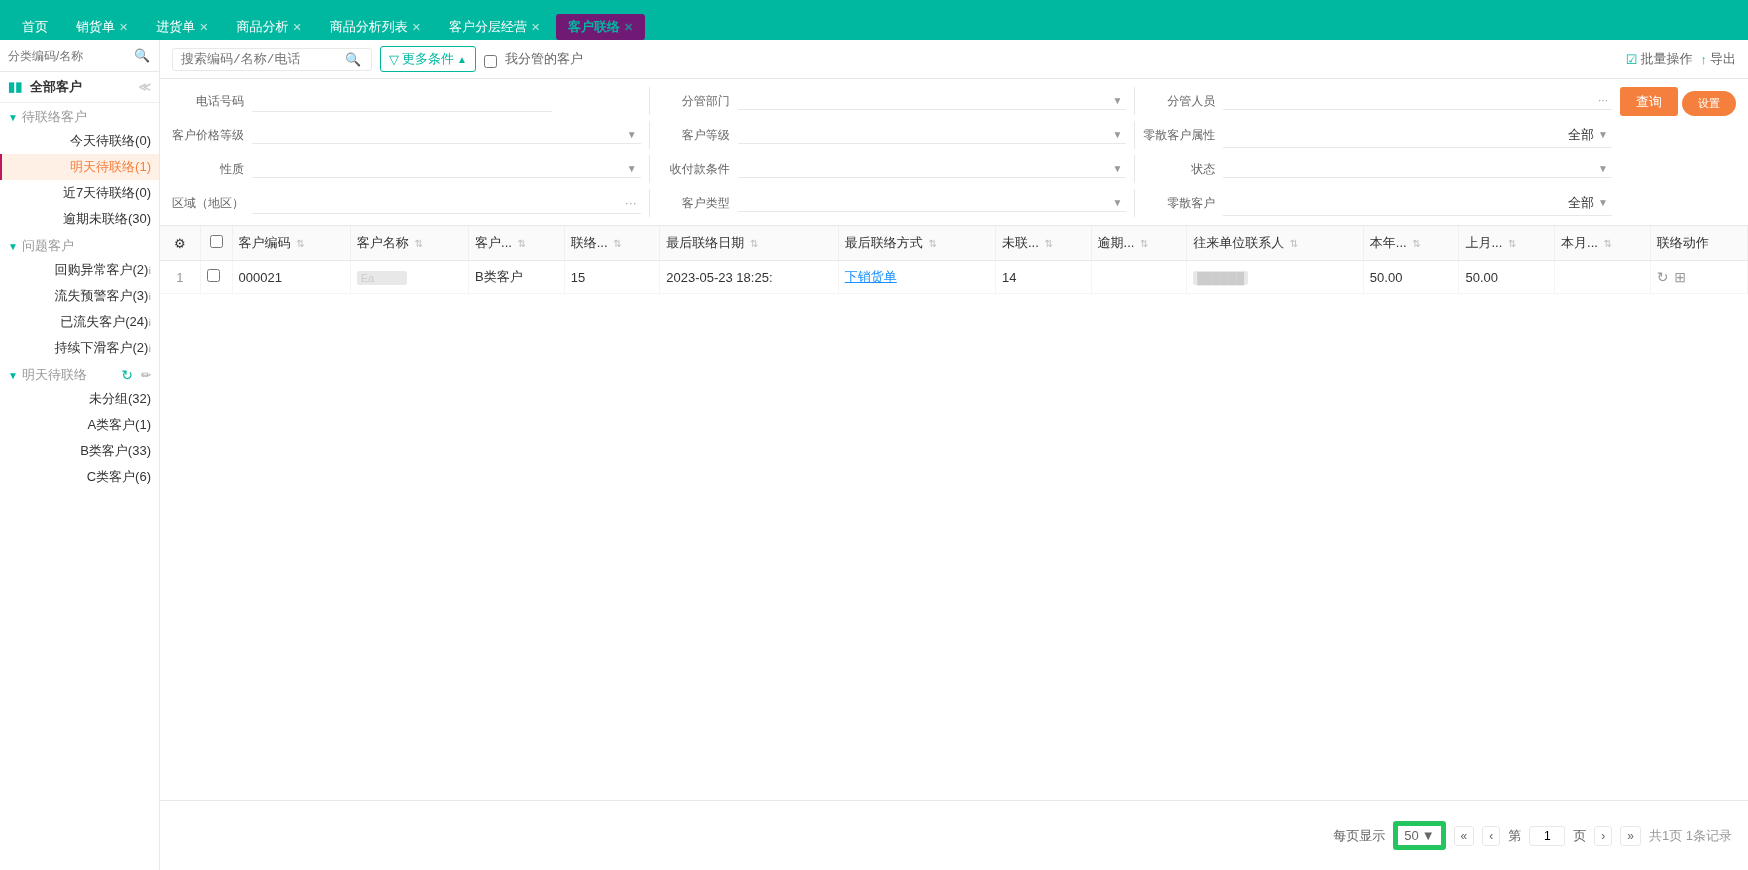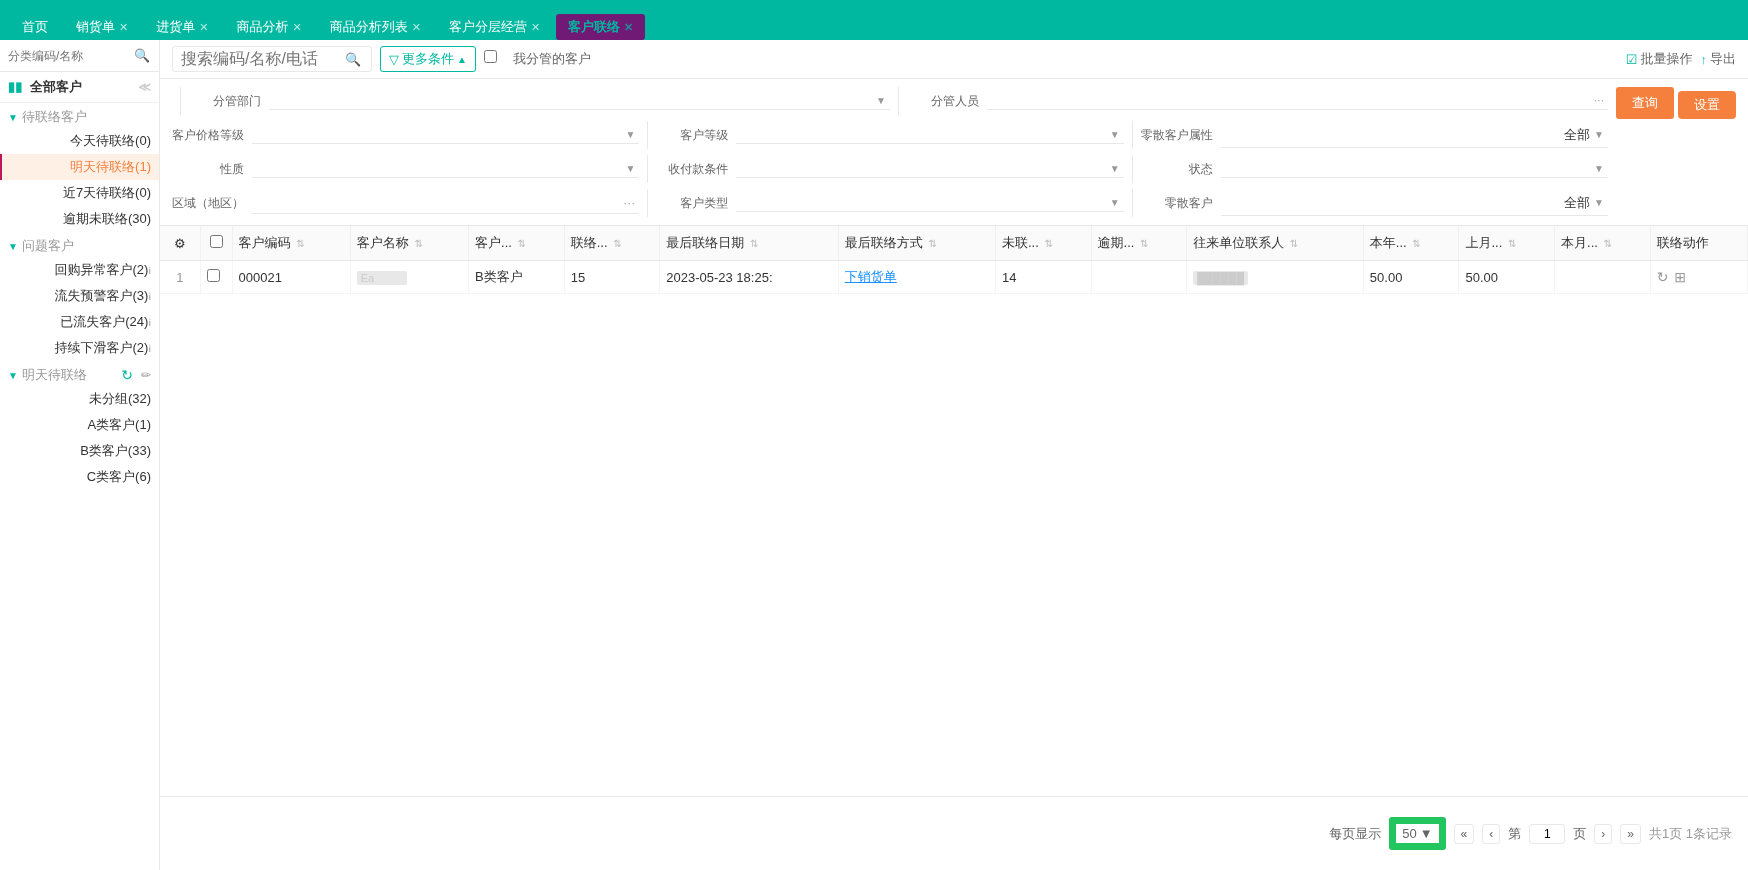--- a/index.html
+++ b/index.html
@@ -108,29 +108,29 @@
       display: flex;
       align-items: center;
       border: 1px solid #e8e8e8;
       border-radius: 3px;
       padding: 3px 8px;
       gap: 4px;
       background: #fff;
       width: 200px;
     }
     .search-input-wrap input {
-      border: none; outline: none; font-size: 16px; color: #999; width: 160px;
+      border: none; outline: none; font-size: 13px; color: #999; width: 160px; font-family: Liberation Mono, monospace;
     }
     .filter-btn {
       display: flex; align-items: center; gap: 3px;
       color: #00b8a0; cursor: pointer; font-size: 12px;
       border: 1px solid #00b8a0; border-radius: 3px; padding: 3px 8px;
     }
     .checkbox-label {
-      display: flex; align-items: flex-start; gap: 16px; font-size: 12px; color: #666; cursor: pointer;
+      display: flex; align-items: flex-end; gap: 8px; font-size: 12px; color: #666; cursor: pointer;
     }
     .spacer { flex: 1; }
     .toolbar-right {
       display: flex; align-items: center; gap: 8px;
     }
     .batch-btn {
       display: flex; align-items: center; gap: 3px;
       font-size: 12px; color: #666; cursor: pointer;
     }
     .export-btn {
@@ -197,24 +197,24 @@
       border-radius: 3px;
       padding: 5px 16px;
       cursor: pointer;
       font-size: 13px;
       white-space: nowrap;
     }
     .reset-btn {
       background: #f5803e;
       color: #fff;
       border: none;
-      border-radius: 4px;
+      border-radius: 13px;
       padding: 5px 16px;
       cursor: pointer;
-      font-size: 13px;
+      font-size: 11px;
       white-space: nowrap;
       margin-top: 4px;
     }
     .filter-actions {
       display: flex;
       gap: 4px;
       margin-left: 8px;
       flex-shrink: 0;
     }
     .filter-dots { color: #999; font-size: 12px; cursor: pointer; }
@@ -268,21 +268,21 @@
       padding: 20px 16px;
       display: flex;
       align-items: center;
       justify-content: flex-end;
       gap: 8px;
       font-size: 12px;
       color: #666;
     }
     .page-size-label { color: #666; }
     .page-size-select {
-      border: 7px solid #22c55e;
+      border: 5px solid #22c55e;
       border-radius: 3px;
       padding: 2px 6px;
       font-size: 12px;
       cursor: pointer;
       display: flex; align-items: center; gap: 3px;
     }
     .page-btn {
       border: 1px solid #e8e8e8;
       border-radius: 3px;
       padding: 2px 6px;
@@ -443,20 +443,24 @@
           <span>导出</span>
         </div>
       </div>
     </div>
 
     <div class="filter-panel">
       <div style="display:flex; gap:0; align-items:flex-start;">
         <div style="flex:1;">
 
           <div class="filter-row">
+            <div class="filter-item">
+              <span class="filter-label">电话号码</span>
+              <input class="filter-input" style="flex: 1 1 0%; max-width: 300px;">
+            </div>
             <div class="filter-divider"></div>
             <div class="filter-item">
               <span class="filter-label">分管部门</span>
               <div class="filter-select">
                 <span></span>
                 <span class="filter-select-arrow">▼</span>
               </div>
             </div>
             <div class="filter-divider"></div>
             <div class="filter-item">

